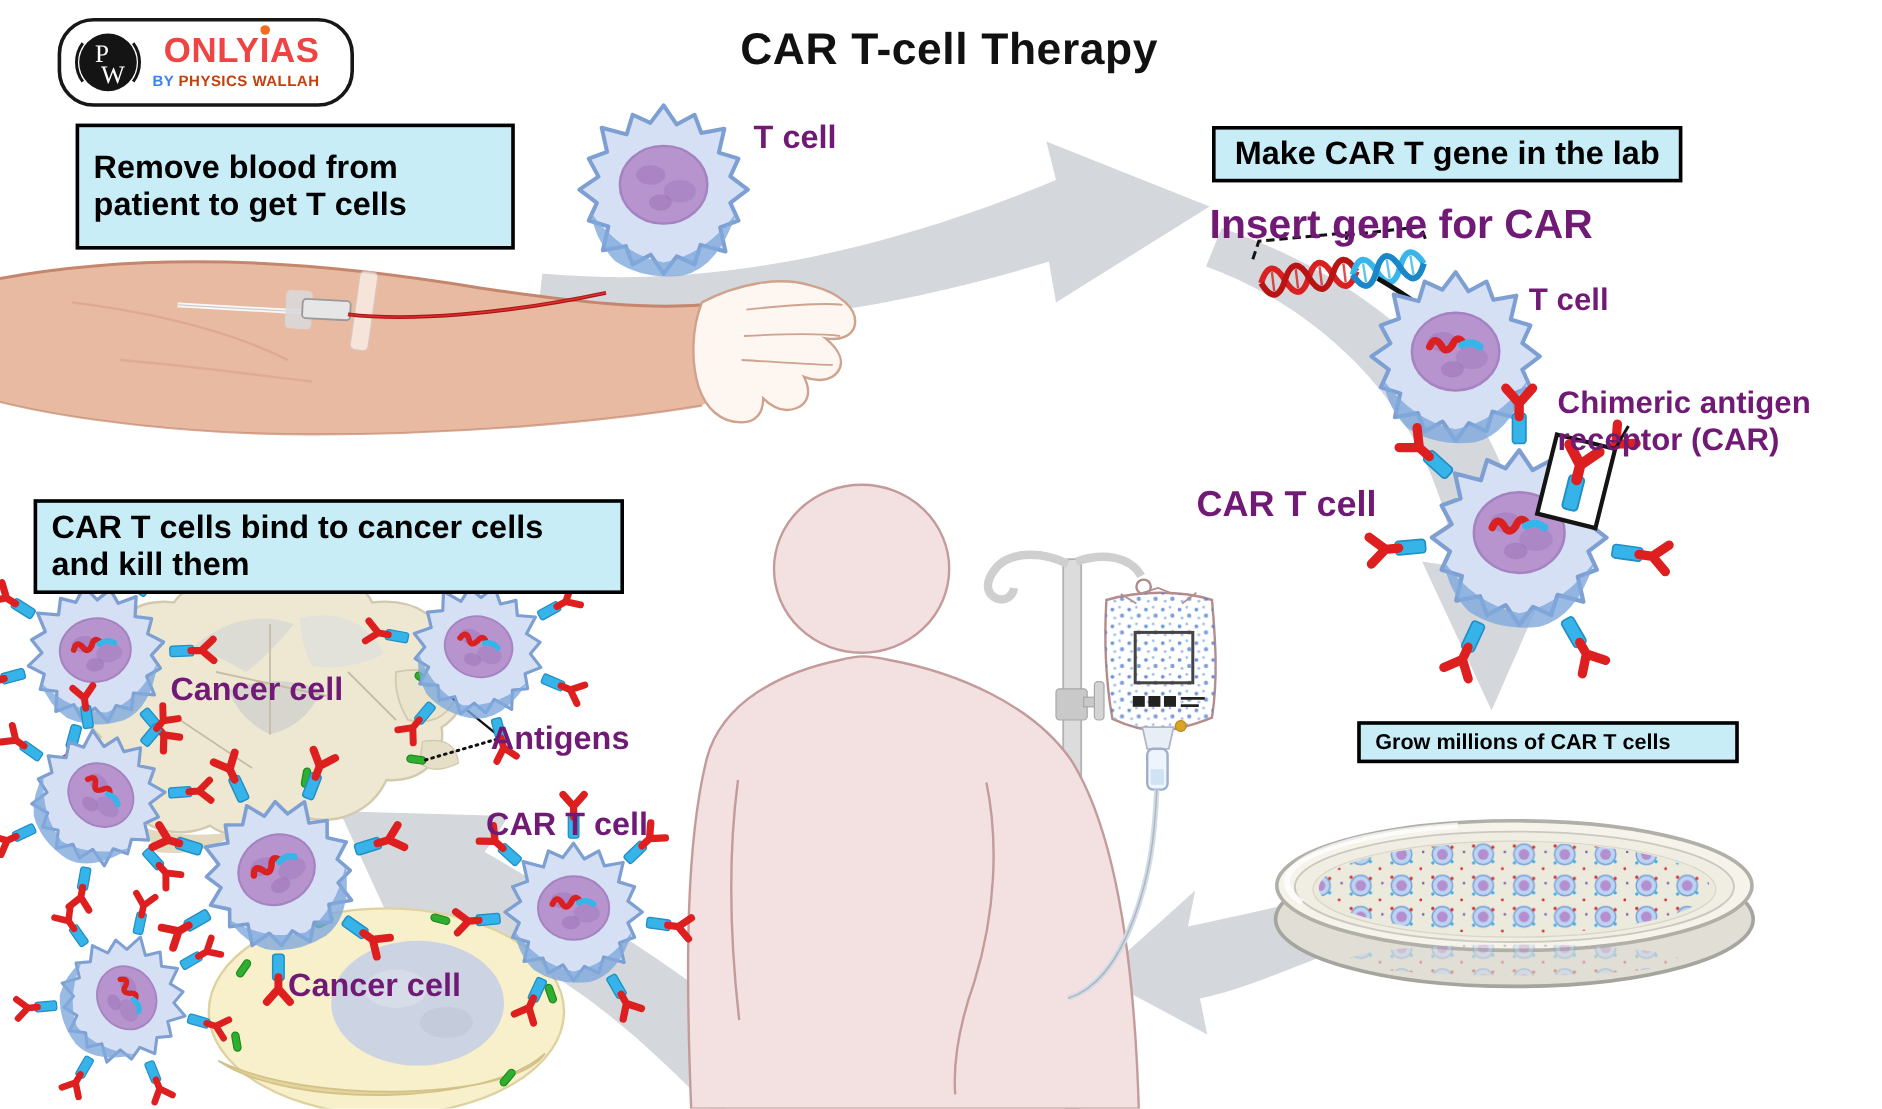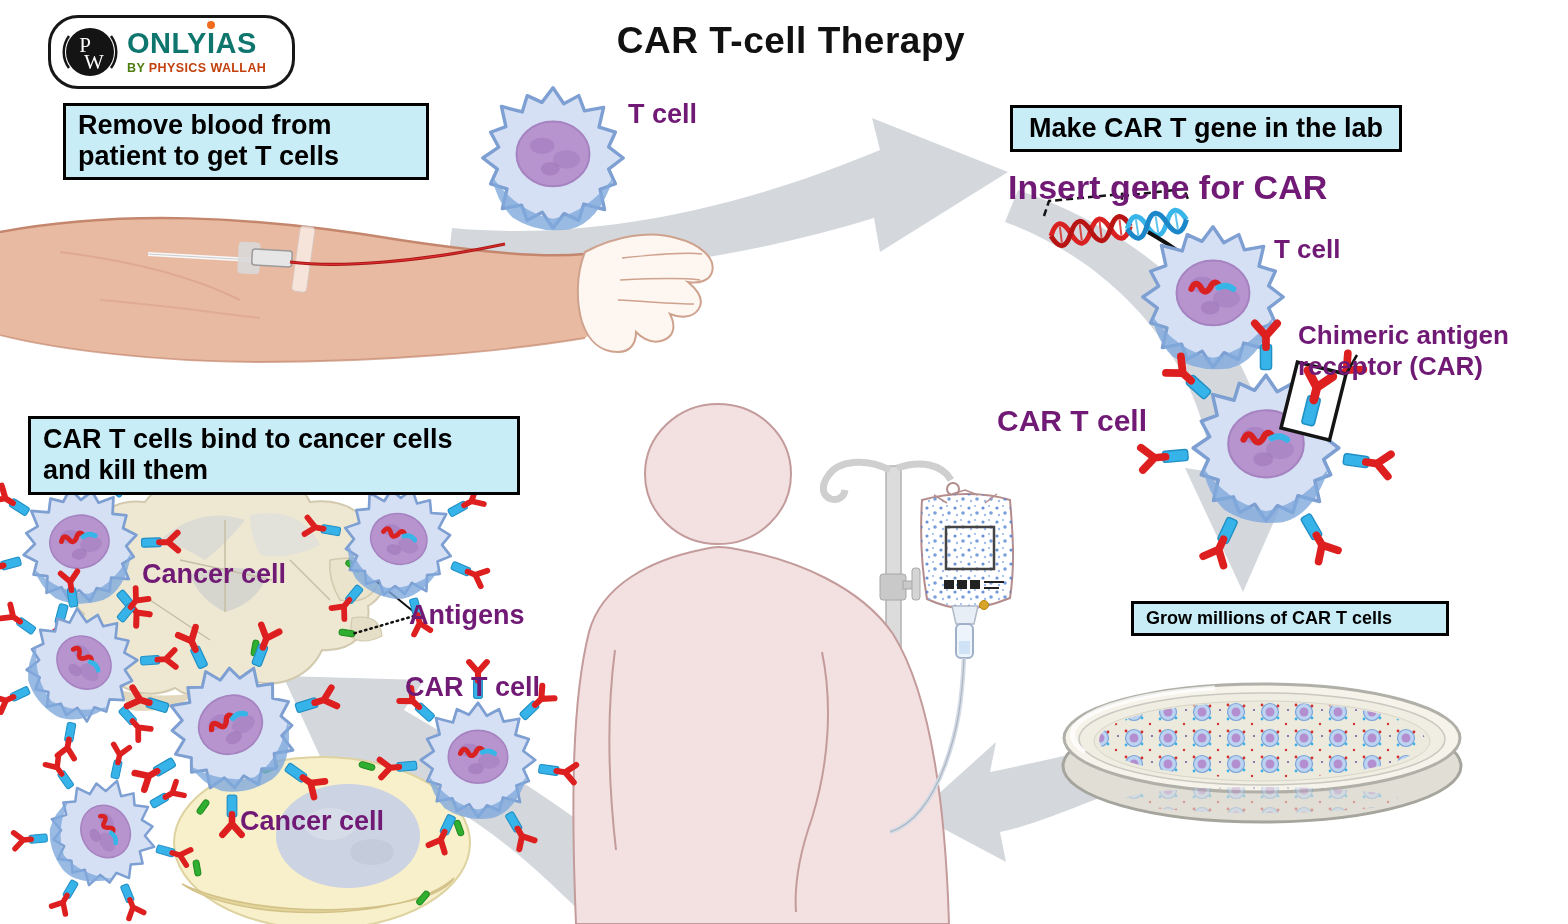--- a/index.html
+++ b/index.html
@@ -2,21 +2,21 @@
 <html><head>
 <meta charset="utf-8">
 <style>
   html,body{margin:0;padding:0;background:#fff;}
   #stage{position:relative;width:1568px;height:924px;background:#ffffff;overflow:hidden;
          font-family:"Liberation Sans",sans-serif;}
   #art{position:absolute;left:0;top:0;width:1568px;height:924px;}
 
   
   .box{position:absolute;background:#c9edf7;border:3px solid #000;color:#000;
-       font-weight:700;font-size:27px;line-height:1.16;padding:4px 12px;
+       font-weight:700;font-size:27px;line-height:1.16;padding:18px 12px;
        font-family:"Liberation Sans",sans-serif;}
   #box-remove{left:63px;top:103px;width:336px;}
   #box-make{left:1010px;top:105px;white-space:nowrap;padding:5px 16px;}
   #box-bind{left:28px;top:416px;width:462px;padding:5px 12px;}
   #box-grow{left:1131px;top:601px;width:288px;font-size:18px;line-height:1.14;padding:4px 12px;}
   #box-infuse{left:553px;top:791px;width:322px;padding:6px 14px;}
 
   
   .lbl{position:absolute;color:#701a75;font-weight:700;white-space:nowrap;
        font-family:"Liberation Sans",sans-serif;}
@@ -31,26 +31,26 @@
   #lbl-cancer-bottom{left:240px;top:806px;font-size:27px;}
 
   
   #title{position:absolute;left:50%;top:20px;transform:translateX(-48%);
          font-size:37px;font-weight:800;color:#111;letter-spacing:.5px;white-space:nowrap;}
 
   
   #logo{position:absolute;left:48px;top:15px;width:247px;height:74px;border:3px solid #171717;
         border-radius:30px;background:#fff;display:flex;align-items:center;gap:8px;padding:0 10px;box-sizing:border-box;}
   #logo .mono{flex:0 0 auto;}
-  .brand{font-size:29px;font-weight:900;color:#0f766e;letter-spacing:.5px;line-height:1;}
+  .brand{font-size:29px;font-weight:900;color:#ef4444;letter-spacing:.5px;line-height:1;text-align:right;}
   .brand .brand-i{position:relative;display:inline-block;}
   .brand .brand-i::before{content:'';position:absolute;left:50%;transform:translateX(-50%);
         top:-8px;width:8px;height:8px;border-radius:50%;background:#f26c1f;}
   .tagline{font-size:12.5px;font-weight:800;letter-spacing:.4px;margin-top:3px;}
-  .tagline .by{color:#4d7c0f;}
+  .tagline .by{color:#3b82f6;}
   .tagline .pw-orange{color:#c2410c;}
 </style>
 </head>
 <body>
 
 <div id="stage">
 
 <svg id="art" viewBox="0 0 1568 924">
   <defs>
     <g id="tcell">

